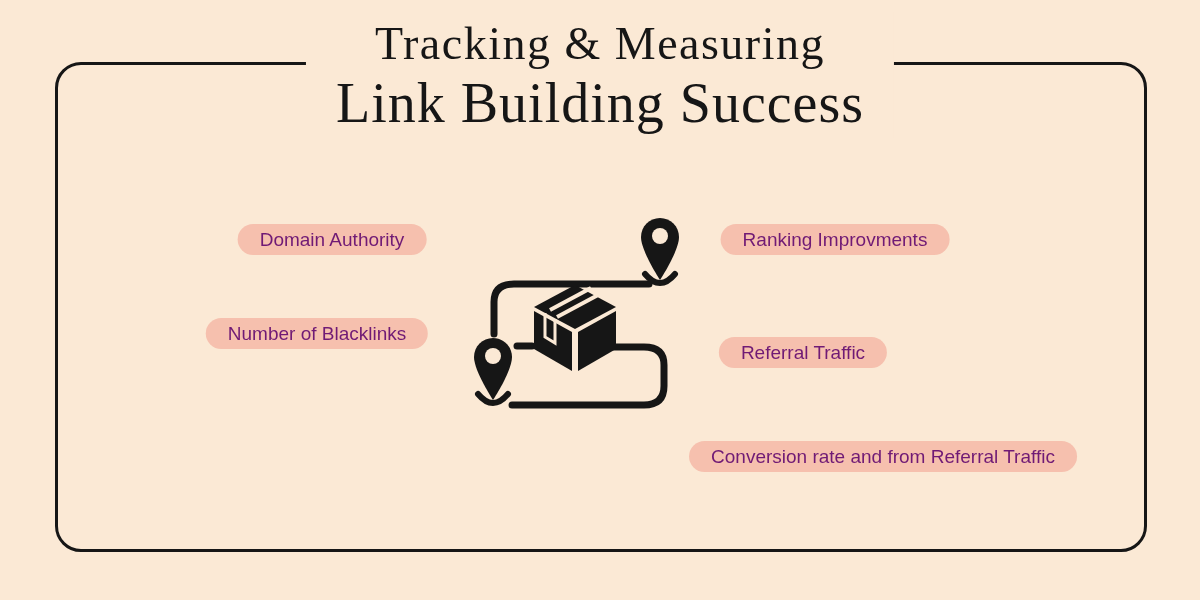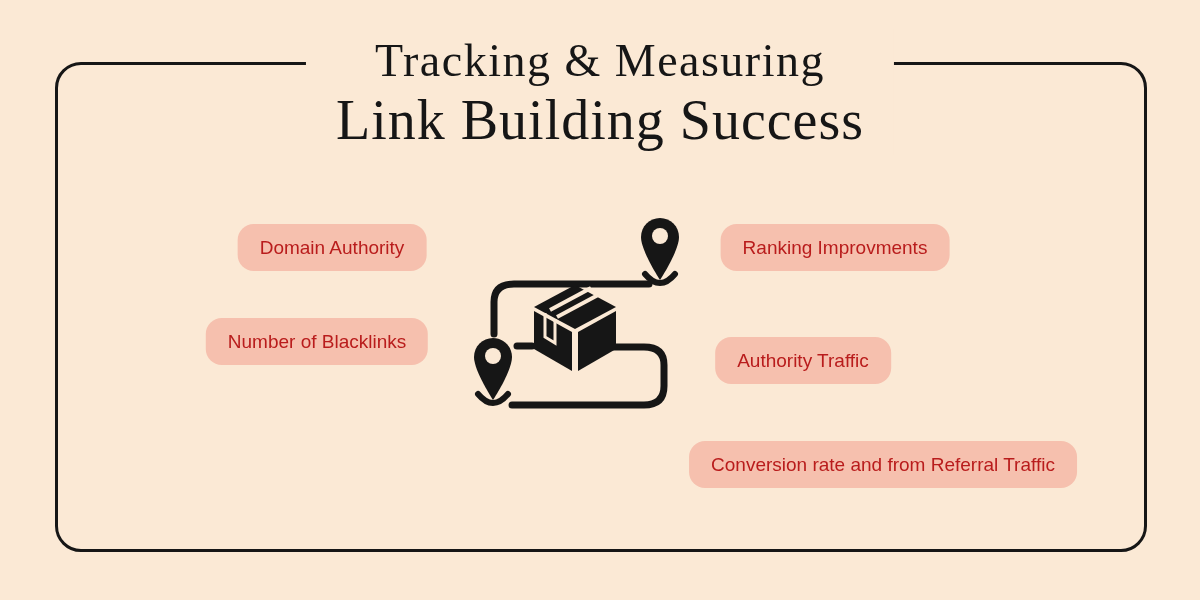--- a/index.html
+++ b/index.html
@@ -11,28 +11,28 @@
   }
   .stage{position:relative;width:1200px;height:600px;}
   .frame{
     position:absolute;left:55px;top:62px;width:1092px;height:490px;
     border:3px solid var(--ink,#161616);border-radius:26px;
     box-sizing:border-box;
   }
   .title{
     position:absolute;left:600px;top:12px;transform:translateX(-50%);
     text-align:center;background:var(--bg,#fbe9d5);padding:4px 30px;
-    color:var(--ink,#161616);white-space:nowrap;margin-top:17px;
+    color:var(--ink,#161616);white-space:nowrap;
   }
   .title .l1{font-family:"Liberation Serif",serif;font-weight:400;font-size:46px;line-height:56px;letter-spacing:1.5px;}
   .title .l2{font-family:"Liberation Serif",serif;font-weight:400;font-size:56px;line-height:62px;letter-spacing:1px;}
   .pill{
     position:absolute;transform:translateX(-50%);
-    background:var(--pill,#f6c0ae);color:#b91c1c;
-    height:31px;line-height:31px;padding:8px 22px;border-radius:16px;
+    background:var(--pill,#f6c0ae);color:#701a75;
+    height:31px;line-height:31px;padding:0 22px;border-radius:16px;
     font-size:19px;white-space:nowrap;
   }
   .p1{left:332px;top:224px;}
   .p2{left:835px;top:224px;}
   .p3{left:317px;top:318px;}
   .p4{left:803px;top:337px;}
   .p5{left:300px;top:441px;}
   .p6{left:883px;top:441px;}
   .center-icon{position:absolute;left:468px;top:210px;}
 </style>
@@ -44,21 +44,21 @@
   <div class="frame"></div>
 
   <div class="title">
     <div class="l1">Tracking &amp; Measuring</div>
     <div class="l2">Link Building Success</div>
   </div>
 
   <div class="pill p1">Domain Authority</div>
   <div class="pill p2">Ranking Improvments</div>
   <div class="pill p3">Number of Blacklinks</div>
-  <div class="pill p4">Authority Traffic</div>
+  <div class="pill p4">Referral Traffic</div>
   <div class="pill p6">Conversion rate and from Referral Traffic</div>
 
   <svg class="center-icon" width="215" height="210" viewBox="0 0 215 210" aria-hidden="true">
 
     <g fill="none" stroke="#161616" stroke-width="7" stroke-linecap="round">
       <path d="M181,74 H46 Q26,74 26,92 V124"></path>
       <path d="M49,136 H64"></path>
       <path d="M146,137 H176 Q196,137 196,155 V176 Q196,195 176,195 H44"></path>
     </g>
 

